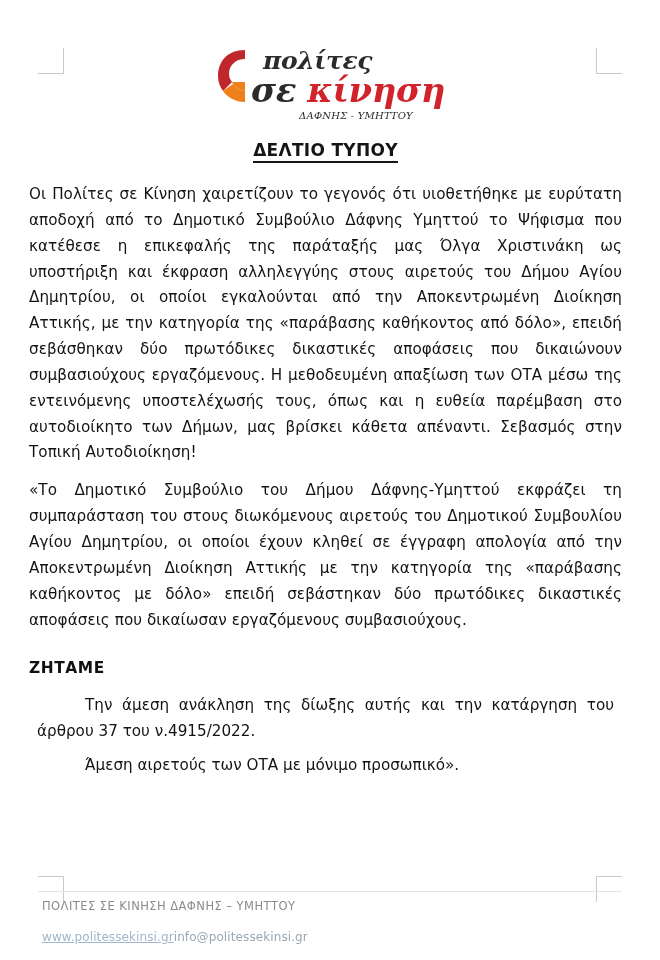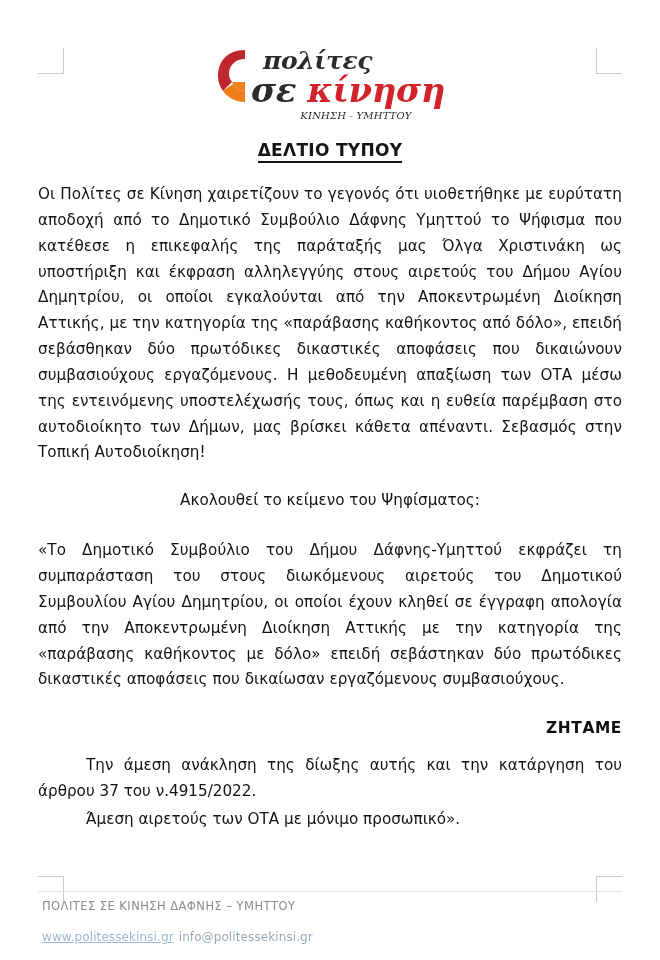--- a/index.html
+++ b/index.html
@@ -108,21 +108,21 @@
     color: #2b2b2b;
     letter-spacing: 0.2px;
     text-align: center;
     margin-top: 3px;
     margin-left: 4px;
   }
 
   
   .doc {
     position: absolute;
-    left: 38px;
+    left: 29px;
     right: 38px;
     top: 140px;
   }
 
   .doc-title {
     text-align: center;
     font-size: 17px;
     font-weight: bold;
     color: #151515;
     letter-spacing: 0.3px;
@@ -146,29 +146,29 @@
   p.center-line {
     margin: 22px 0 24px 0;
     text-align: center;
     font-size: 15.2px;
     line-height: 1.70;
     color: #131313;
   }
 
   p.heading-center {
     margin: 26px 0 16px 0;
-    text-align: right;
+    text-align: left;
     font-size: 15.4px;
     font-weight: bold;
     letter-spacing: 0.6px;
     color: #111111;
   }
 
   p.indent-par {
-    margin: 0;
+    margin: 8px;
     font-size: 15.2px;
     line-height: 1.70;
     text-align: justify;
     color: #131313;
     text-indent: 48px;
   }
   p.indent-par.tight { margin-top: 2px; }
 
   
   .footer-rule {
@@ -194,21 +194,20 @@
   .footer-contact {
     font-size: 12px;
     letter-spacing: 0.1px;
   }
   .footer-link {
     color: #9fb6cd;
     text-decoration: underline;
   }
   .footer-email {
     color: #9aa8b5;
-    margin-left: 5px;
   }
 </style>
 </head>
 <body>
 
 <div class="page">
 
   <div class="crop crop-tl">
       <i class="h"></i>
       <i class="v"></i>
@@ -229,32 +228,31 @@
   <div class="logo-block">
     <div class="logo">
       <svg class="logo-mark" viewBox="0 0 46 62">
         <path d="M30 4 C12 4, 3 16, 3 30 C3 36, 5 41, 8 45 L17 36 C15 33, 14 31, 14 28 C14 19, 21 13, 30 13 Z" fill="#c0272d"></path>
         <path d="M8 45 C12 51, 20 56, 30 56 L30 45 C25 45, 21 42, 18 38 Z" fill="#ef7f1a"></path>
         <path d="M17 36 L30 36 L30 45 C25 45, 21 42, 18 38 Z" fill="#ef7f1a"></path>
       </svg>
       <div class="logo-text">
         <div class="logo-line1">πολίτες</div>
         <div class="logo-line2"><span>σε </span><span class="accent">κίνηση</span></div>
-        <div class="logo-sub">ΚΙΝΗΣΗ - ΥΜΗΤΤΟΥ</div>
+        <div class="logo-sub">ΔΑΦΝΗΣ - ΥΜΗΤΤΟΥ</div>
       </div>
     </div>
   </div>
 
   <div class="doc">
 
     <h1 class="doc-title"><span>ΔΕΛΤΙΟ ΤΥΠΟΥ</span></h1>
 
     <p class="body-par">Οι Πολίτες σε Κίνηση χαιρετίζουν το γεγονός ότι υιοθετήθηκε με ευρύτατη αποδοχή από το Δημοτικό Συμβούλιο Δάφνης Υμηττού το Ψήφισμα που κατέθεσε η επικεφαλής της παράταξής μας Όλγα Χριστινάκη ως υποστήριξη και έκφραση αλληλεγγύης στους αιρετούς του Δήμου Αγίου Δημητρίου, οι οποίοι εγκαλούνται από την Αποκεντρωμένη Διοίκηση Αττικής, με την κατηγορία της «παράβασης καθήκοντος από δόλο», επειδή σεβάσθηκαν δύο πρωτόδικες δικαστικές αποφάσεις που δικαιώνουν συμβασιούχους εργαζόμενους. Η μεθοδευμένη απαξίωση των ΟΤΑ μέσω της εντεινόμενης υποστελέχωσής τους, όπως και η ευθεία παρέμβαση στο αυτοδιοίκητο των Δήμων, μας βρίσκει κάθετα απέναντι. Σεβασμός στην Τοπική Αυτοδιοίκηση!</p>
 
-    <p class="center-line">Ακολουθεί το κείμενο του Ψηφίσματος:</p>
 
     <p class="body-par">«Το Δημοτικό Συμβούλιο του Δήμου Δάφνης-Υμηττού εκφράζει τη συμπαράσταση του στους διωκόμενους αιρετούς του Δημοτικού Συμβουλίου Αγίου Δημητρίου, οι οποίοι έχουν κληθεί σε έγγραφη απολογία από την Αποκεντρωμένη Διοίκηση Αττικής με την κατηγορία της «παράβασης καθήκοντος με δόλο» επειδή σεβάστηκαν δύο πρωτόδικες δικαστικές αποφάσεις που δικαίωσαν εργαζόμενους συμβασιούχους.</p>
 
     <p class="heading-center">ΖΗΤΑΜΕ</p>
 
     <p class="indent-par">Την άμεση ανάκληση της δίωξης αυτής και την κατάργηση του άρθρου  37 του ν.4915/2022.</p>
     <p class="indent-par tight">Άμεση αιρετούς των ΟΤΑ με μόνιμο προσωπικό».</p>
 
   </div>
 

